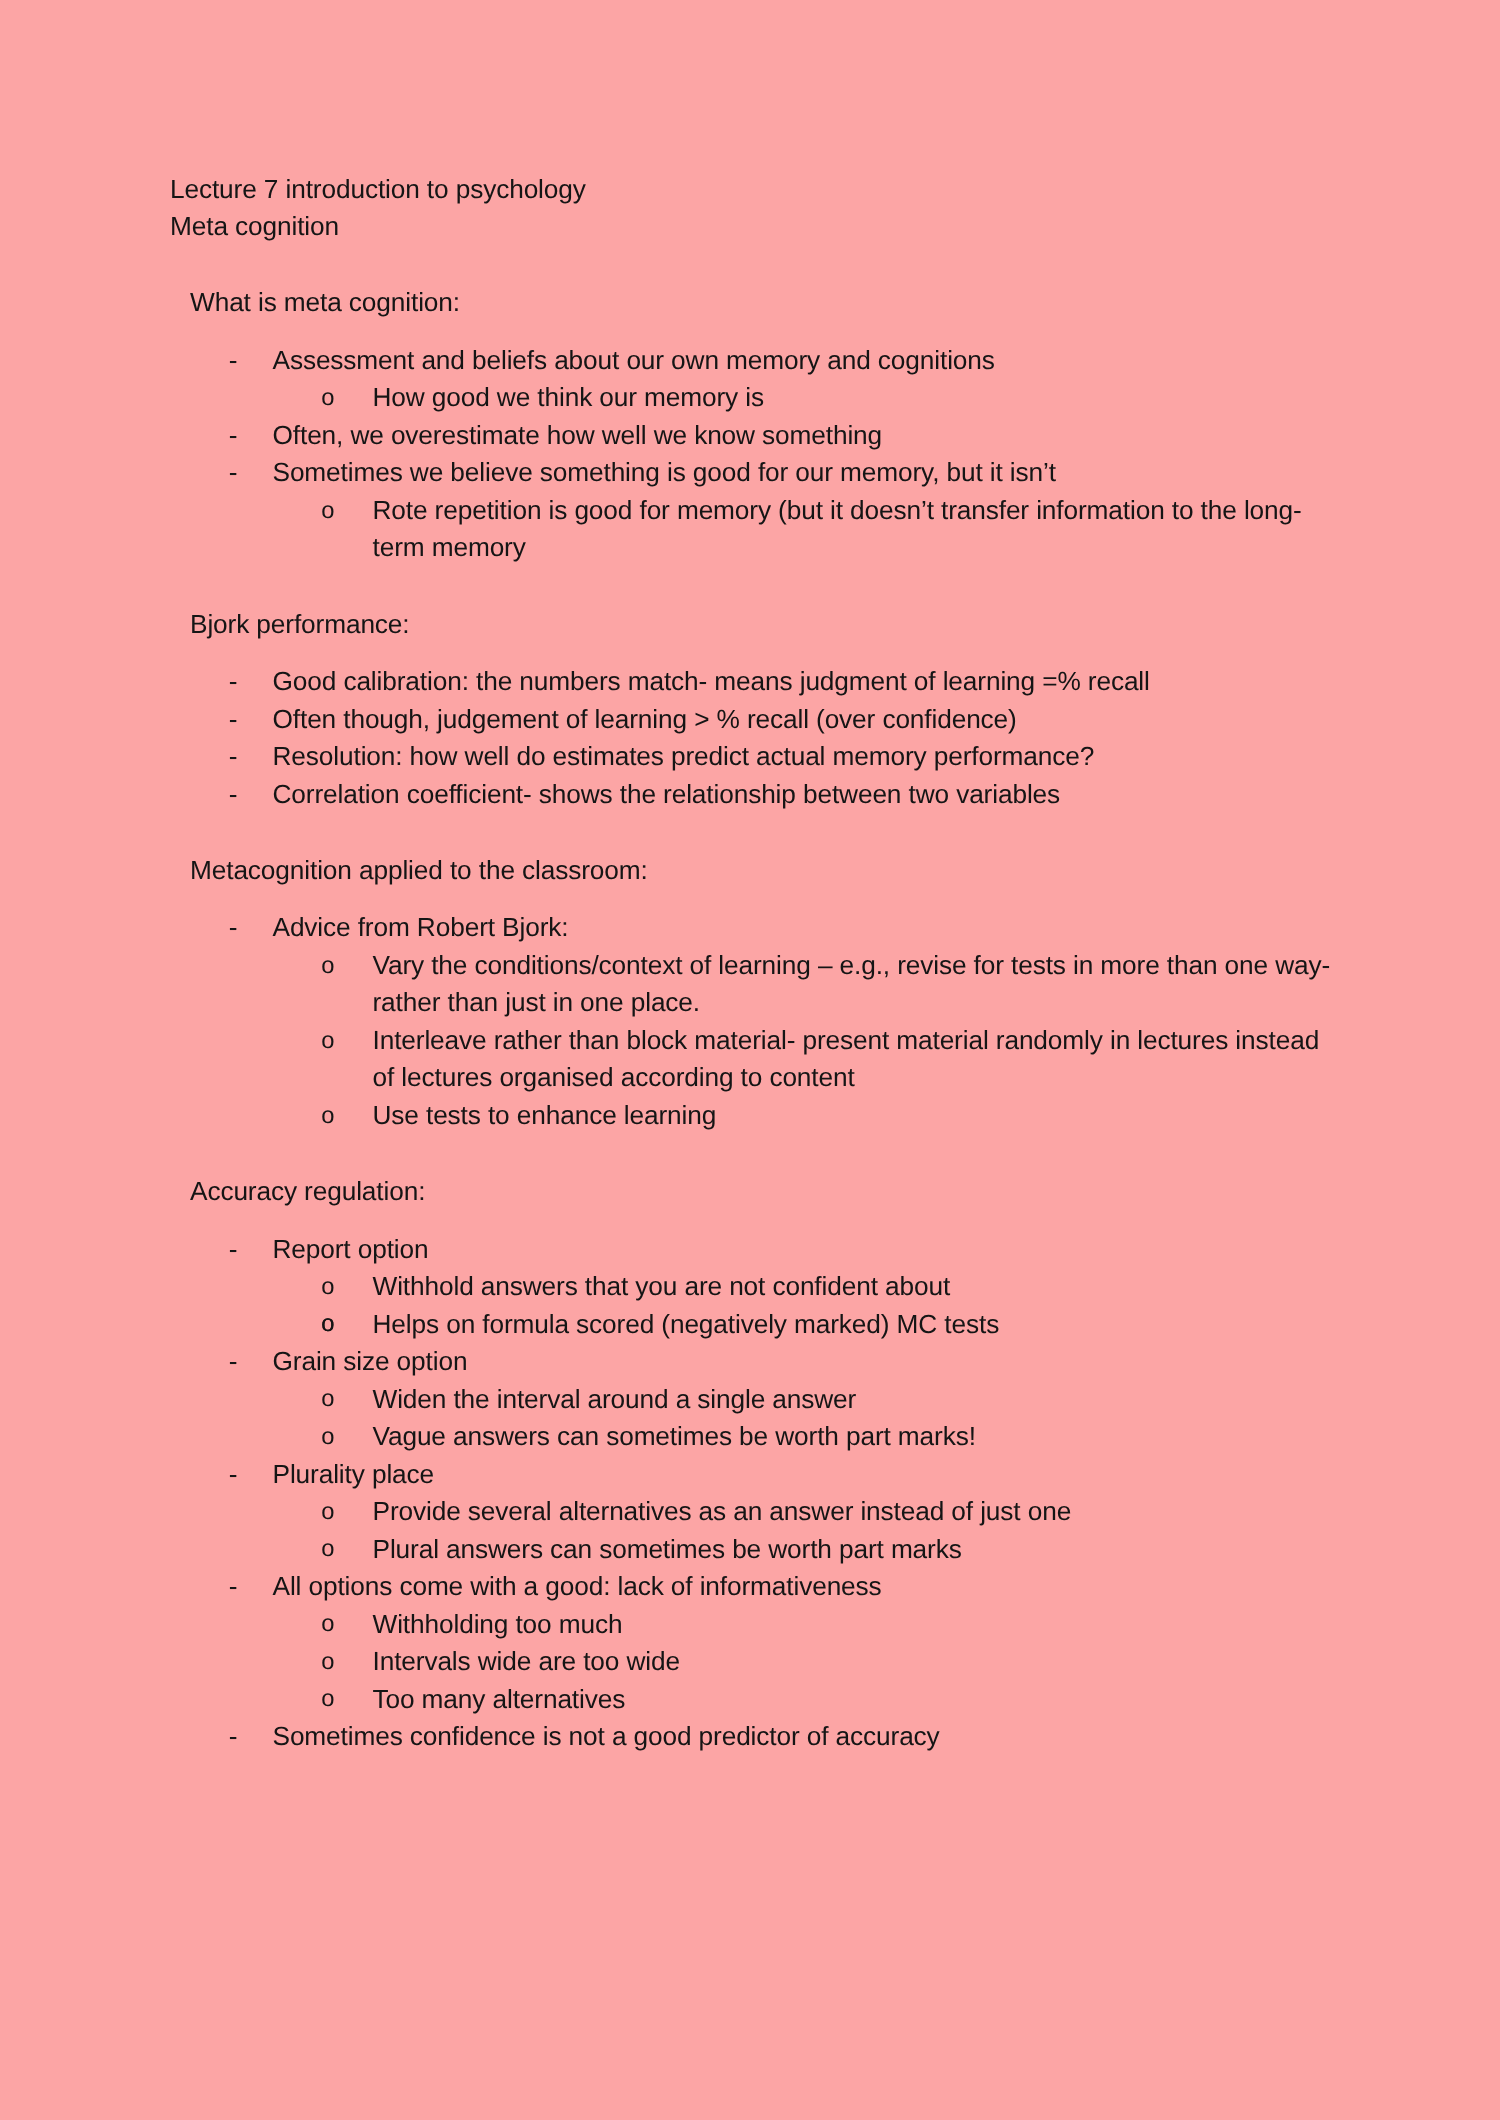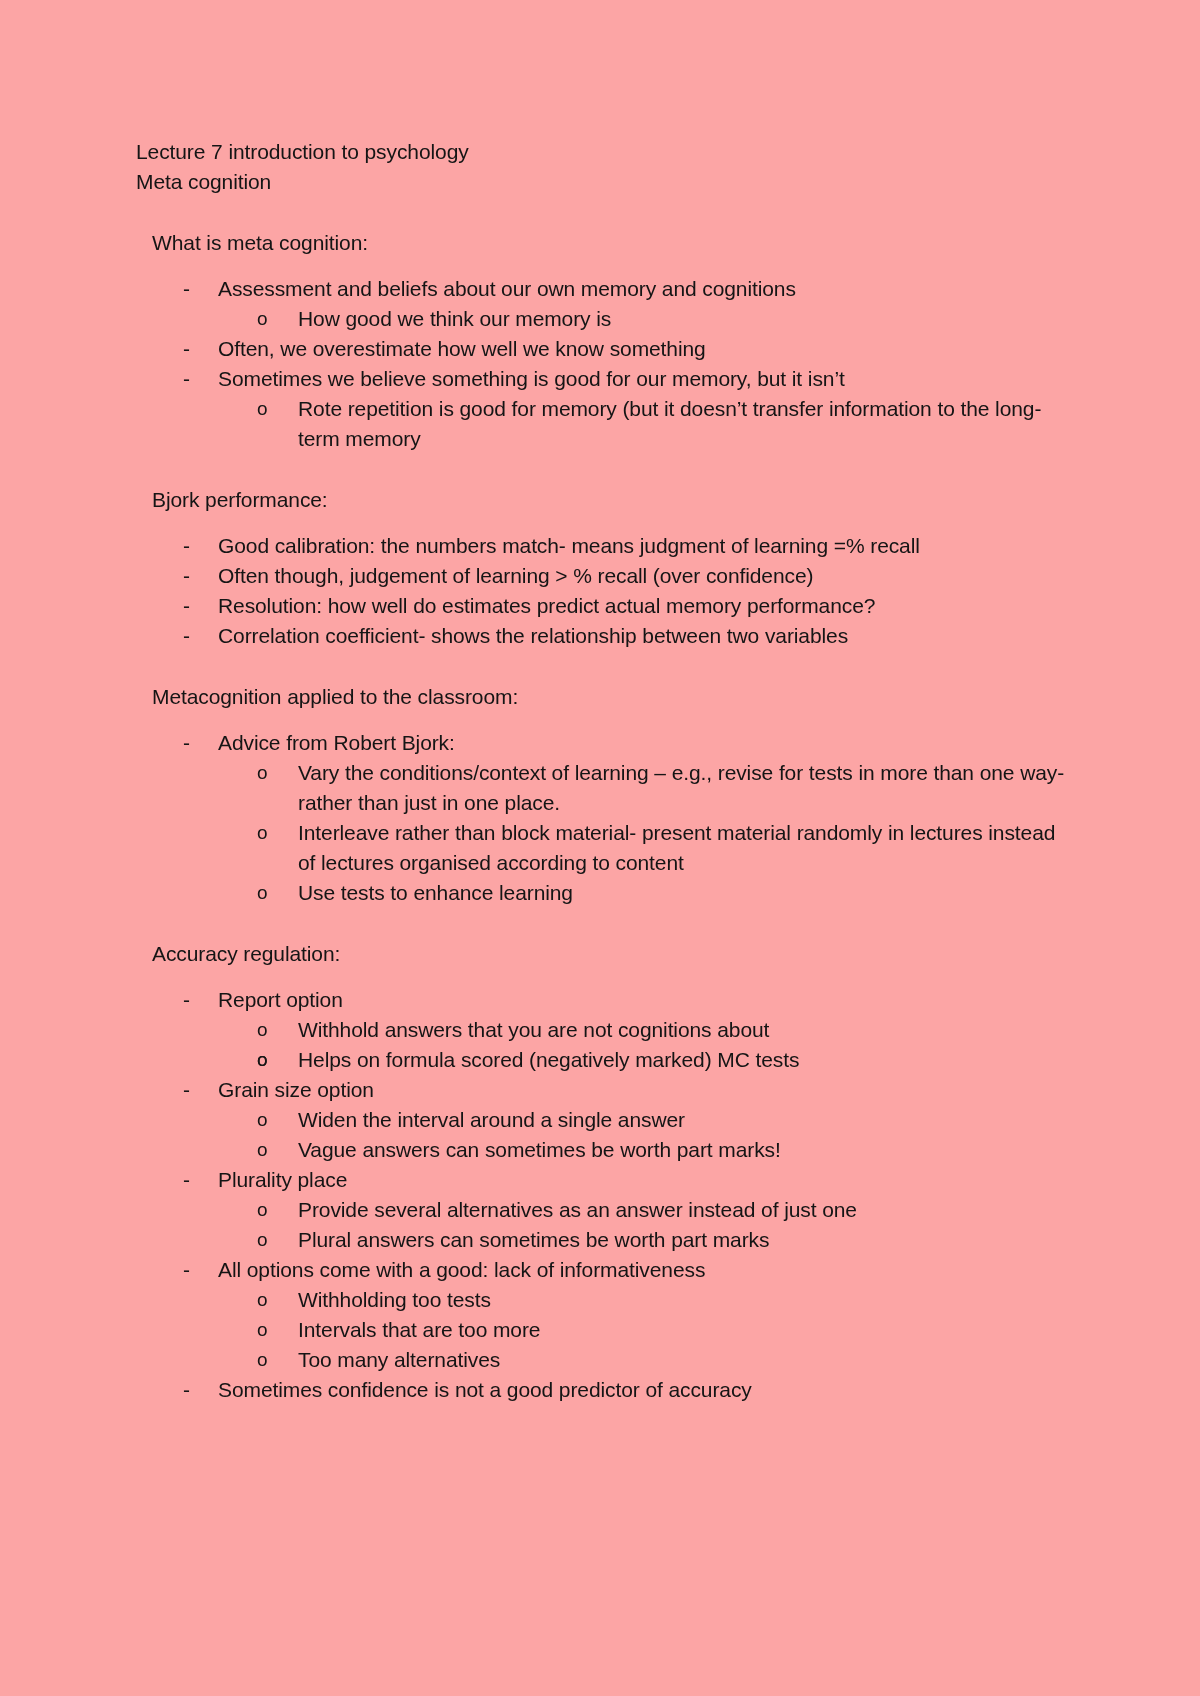--- a/index.html
+++ b/index.html
@@ -130,21 +130,21 @@
   </section>
 
   <section class="doc-section">
     <h2 class="heading">Accuracy regulation:</h2>
     <div class="items">
   <div class="item l1">
     <span class="marker">-</span><span class="text">Report option</span>
   </div>
 
   <div class="item l2">
-    <span class="marker">o</span><span class="text">Withhold answers that you are not cognitions about</span>
+    <span class="marker">o</span><span class="text">Withhold answers that you are not confident about</span>
   </div>
 
   <div class="item l2">
     <span class="marker">o</span>
   </div>
 
   <div class="item l2">
     <span class="marker">o</span><span class="text">Helps on formula scored (negatively marked) MC tests</span>
   </div>
 
@@ -170,25 +170,25 @@
 
   <div class="item l2">
     <span class="marker">o</span><span class="text">Plural answers can sometimes be worth part marks</span>
   </div>
 
   <div class="item l1">
     <span class="marker">-</span><span class="text">All options come with a good: lack of informativeness</span>
   </div>
 
   <div class="item l2">
-    <span class="marker">o</span><span class="text">Withholding too tests</span>
+    <span class="marker">o</span><span class="text">Withholding too much</span>
   </div>
 
   <div class="item l2">
-    <span class="marker">o</span><span class="text">Intervals that are too more</span>
+    <span class="marker">o</span><span class="text">Intervals wide are too wide</span>
   </div>
 
   <div class="item l2">
     <span class="marker">o</span><span class="text">Too many alternatives</span>
   </div>
 
   <div class="item l1">
     <span class="marker">-</span><span class="text">Sometimes confidence is not a good predictor of accuracy</span>
   </div>
 </div>

